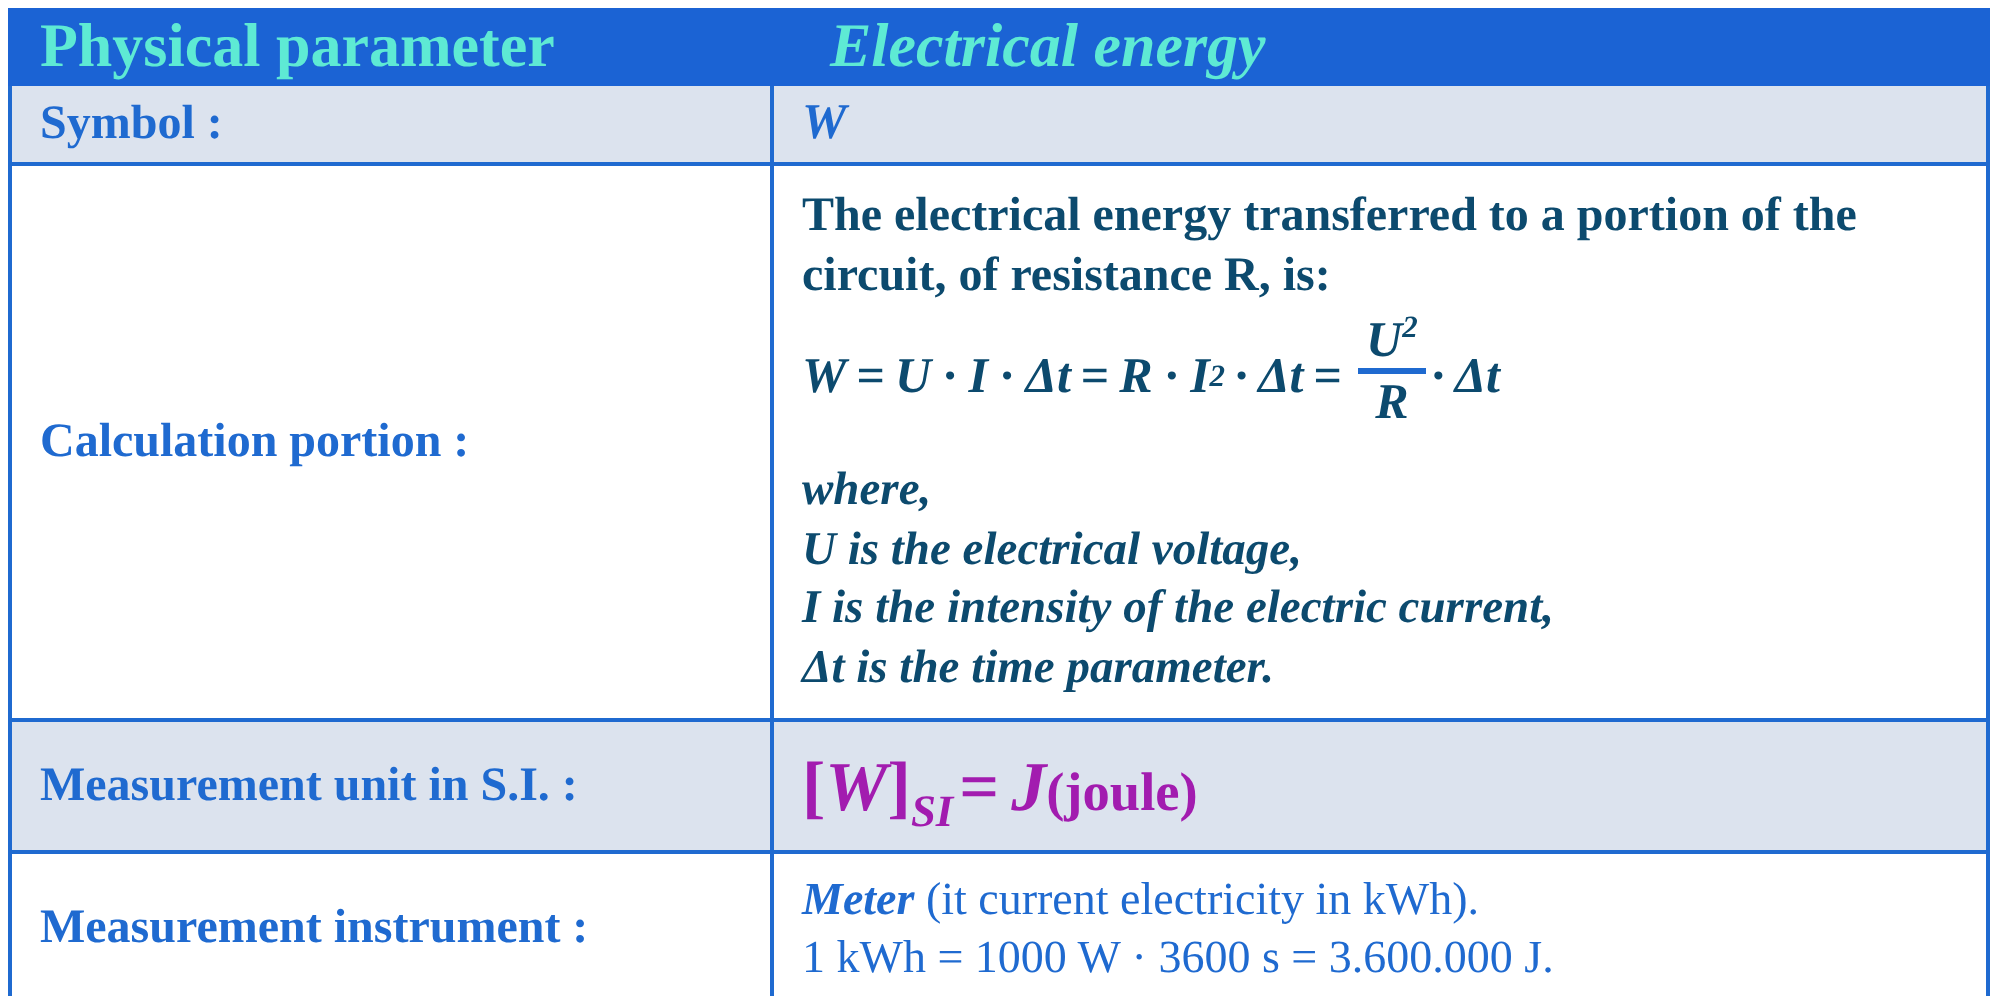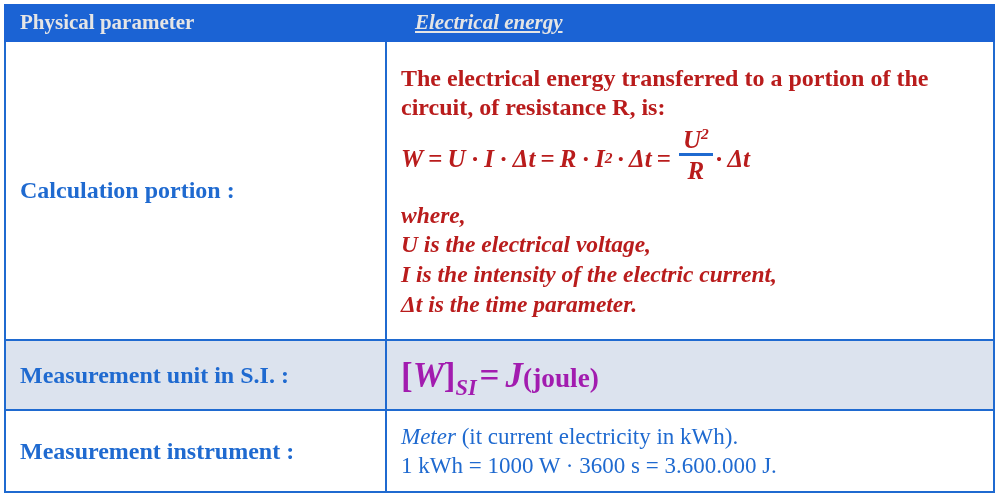--- a/index.html
+++ b/index.html
@@ -45,28 +45,28 @@
     background: #1b63d4;
     height: 32px;
     border-color: #1b63d4;
   }
   tr.row-header td.cell-label,
   tr.row-header td.cell-value {
     color: #ffffff;
   }
   .hdr-text {
     display: block;
-    font-size: 21px;
+    font-size: 31px;
     font-weight: bold;
     line-height: 1;
     padding: 1px 0 3px 14px;
-    color: #e5e5e5;
-    white-space: nowrap;
-  }
-  .hdr-text.italic { font-style: italic; text-decoration: underline; }
+    color: #5eead4;
+    white-space: nowrap;
+  }
+  .hdr-text.italic { font-style: italic; }
 
   
   .cell-label .label-text {
     display: block;
     font-size: 24px;
     font-weight: bold;
     line-height: 1.1;
     padding-left: 14px;
     color: #1f6ad0;
     white-space: nowrap;
@@ -86,21 +86,21 @@
     color: #1f6ad0;
     line-height: 1;
     display: block;
     padding: 0 0 2px 0;
   }
 
   
   tr.row-formula td { height: 276px; }
 
   .formula-block {
-    color: #b91c1c;
+    color: #0c4a6e;
     padding: 4px 0 2px 0;
   }
   .intro {
     font-size: 24px;
     font-weight: bold;
     line-height: 1.22;
     margin-bottom: 7px;
   }
   .equation {
     font-size: 25px;
@@ -176,21 +176,21 @@
   .si-formula .unitname { font-style: normal; font-size: 0.78em; }
 
   
   tr.row-instrument td { height: 74px; }
   .instr-block {
     color: #1f6ad0;
     font-size: 23px;
     line-height: 1.28;
   }
   .instr-block .strong {
-    font-weight: normal;
+    font-weight: bold;
     font-style: italic;
   }
   .instr-block div { white-space: nowrap; }
 </style>
 </head>
 <body>
 
 <div class="sheet">
   <table class="param-table">
     <colgroup>
@@ -201,20 +201,28 @@
 
       <tr class="row-header">
         <td class="cell-label">
           <span class="hdr-text">Physical parameter</span>
         </td>
         <td class="cell-value">
           <span class="hdr-text italic">Electrical energy</span>
         </td>
       </tr>
 
+      <tr class="row-symbol">
+        <td class="cell-label shade">
+          <span class="label-text">Symbol :</span>
+        </td>
+        <td class="cell-value shade">
+          <span class="symbol-text">W</span>
+        </td>
+      </tr>
 
       <tr class="row-formula">
         <td class="cell-label plain">
           <span class="label-text">Calculation portion :</span>
         </td>
         <td class="cell-value plain">
           <div class="formula-block">
             <div class="intro">The electrical energy transferred to a portion of the circuit, of resistance R, is:</div>
 
             <div class="equation">

